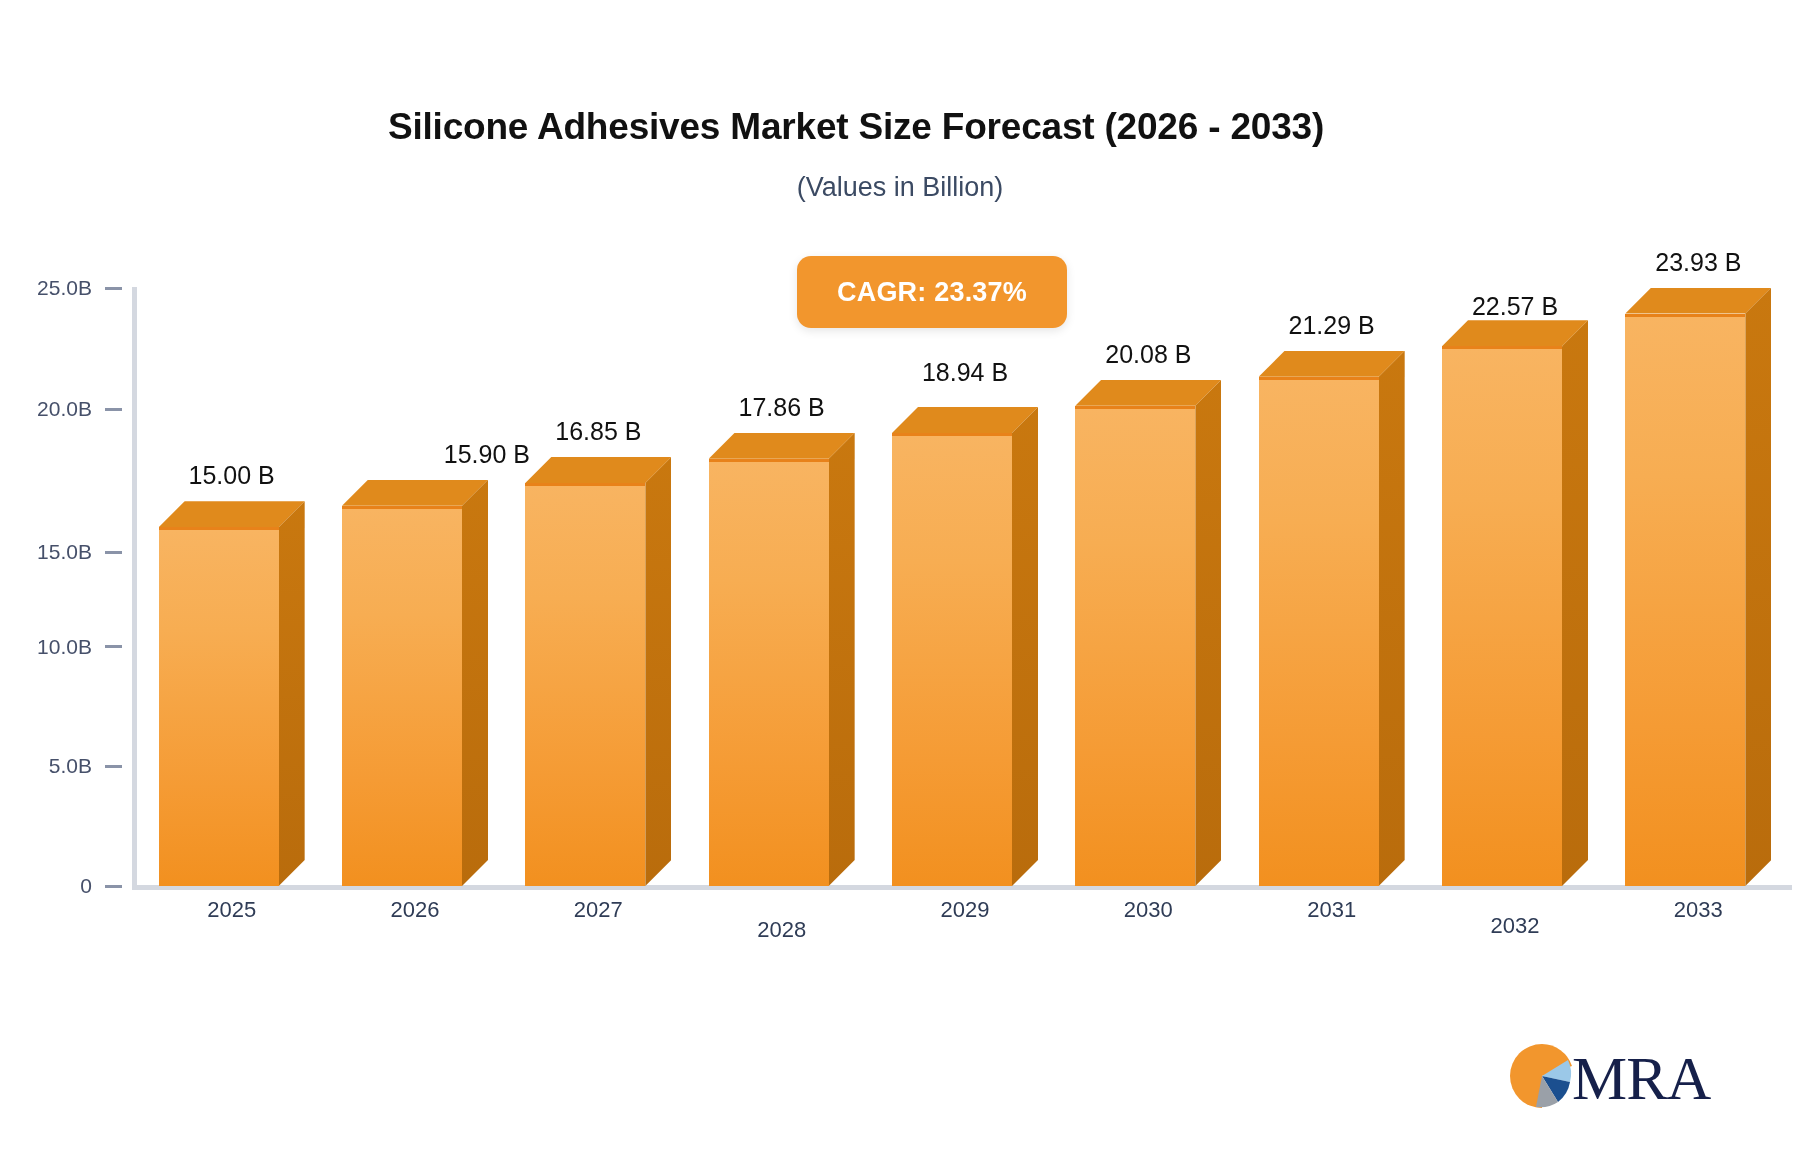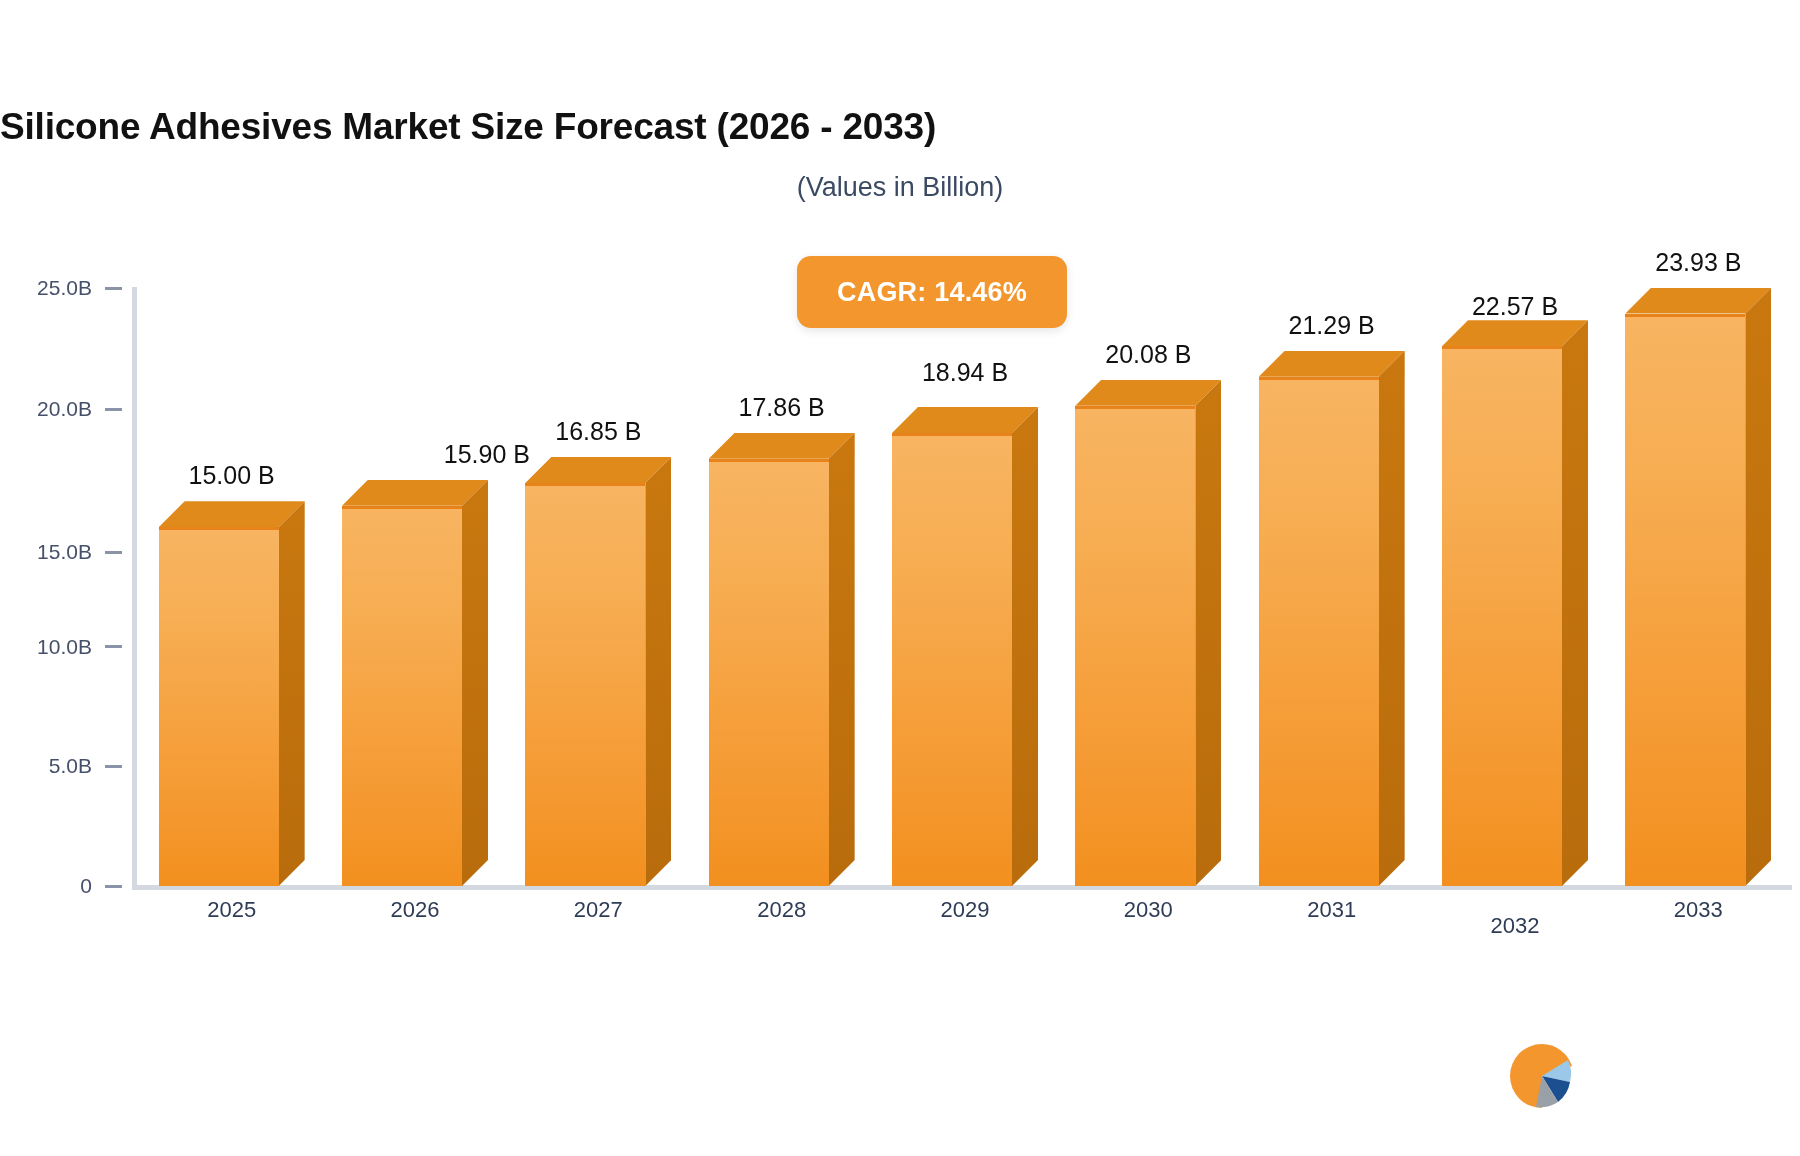--- a/index.html
+++ b/index.html
@@ -14,21 +14,21 @@
     font-family: "Liberation Sans", sans-serif;
     overflow: hidden;
   }
 
   
   #chart-title {
     position: absolute;
     top: 106px;
     left: 0;
     width: 1712px;
-    text-align: left;
+    text-align: center;
     font-size: 37px;
     font-weight: bold;
     color: #111111;
     letter-spacing: -0.2px;
     white-space: nowrap;
   }
   #chart-subtitle {
     position: absolute;
     top: 172px;
     left: 0;
@@ -169,21 +169,21 @@
   }
 </style>
 </head>
 <body>
 
 <div id="chart-title">Silicone Adhesives Market Size Forecast (2026 - 2033)</div>
 
 <div id="chart-subtitle">(Values in Billion)</div>
 
 <div id="cagr-badge">
-  <span>CAGR: 14.46%</span>
+  <span>CAGR: 23.37%</span>
 </div>
 
 <div id="y-axis-line"></div>
 <div id="x-axis-line"></div>
 
 <div id="y-ticks-container">
     <div class="y-tick" style="top: 278px;">
       <span class="lbl">25.0B</span>
       <span class="dash"></span>
     </div>
@@ -208,38 +208,39 @@
       <span class="dash"></span>
     </div>
   </div>
 
 <div id="plot-area"></div>
 
 <div id="x-labels-container">
     <div class="x-label" style="left: 116.667px;">2025</div>
     <div class="x-label" style="left: 300px;">2026</div>
     <div class="x-label" style="left: 483.333px;">2027</div>
-    <div class="x-label" style="left: 666.667px;">2028</div>
+    <div class="x-label" style="left: 666.667px; margin-top: 20px;">2028</div>
     <div class="x-label" style="left: 850px;">2029</div>
     <div class="x-label" style="left: 1033.33px;">2030</div>
     <div class="x-label" style="left: 1216.67px;">2031</div>
     <div class="x-label" style="left: 1400px; margin-top: 16px;">2032</div>
     <div class="x-label" style="left: 1583.33px;">2033</div>
   </div>
 
 <div id="mra-logo">
   <span>
     <svg width="72" height="72" viewBox="0 0 72 72" aria-hidden="true">
       <path d="M36 36 L36 4 A32 32 0 1 0 36 68 Z" fill="#F2962D"></path>
       <path d="M36 36 L36 4 A32 32 0 0 1 66 26 Z" fill="#F2962D"></path>
       <path d="M36 36 L62 20 A32 32 0 0 1 64 42 Z" fill="#9BC8E8"></path>
       <path d="M36 36 L64 42 A32 32 0 0 1 52 62 Z" fill="#1B4F8F"></path>
       <path d="M36 36 L52 62 A32 32 0 0 1 30 67 Z" fill="#9AA0A8"></path>
     </svg>
   </span>
+  <span id="mra-logo-text">MRA</span>
 </div>
 
 <div class="bar-group" style="position: absolute; left: 158.667px; top: 501.2px; width: 146px; height: 384.8px;">
     <div style="position: absolute; left: 0px; top: 0px; width: 146px; height: 26px; background: rgb(224, 138, 28); clip-path: polygon(26px 0px, 146px 0px, 120px 26px, 0px 26px); transform: translateX(0px);"></div>
     <div class="bar-side" style="left: 120px; top: 0px; height: 384.8px; width: 26px; clip-path: polygon(0px 26px, 100% 0px, 100% 358.8px, 0px 384.8px);"></div>
     <div class="bar-front" style="left: 0px; width: 120px; height: 358.8px; top: 26px; bottom: auto;"></div>
   </div>
 <div class="bar-label" style="left: 116.667px; top: 461.2px;">15.00 B</div>
 <div class="bar-group" style="position: absolute; left: 342px; top: 479.672px; width: 146px; height: 406.328px;">
     <div style="position: absolute; left: 0px; top: 0px; width: 146px; height: 26px; background: rgb(224, 138, 28); clip-path: polygon(26px 0px, 146px 0px, 120px 26px, 0px 26px); transform: translateX(0px);"></div>

